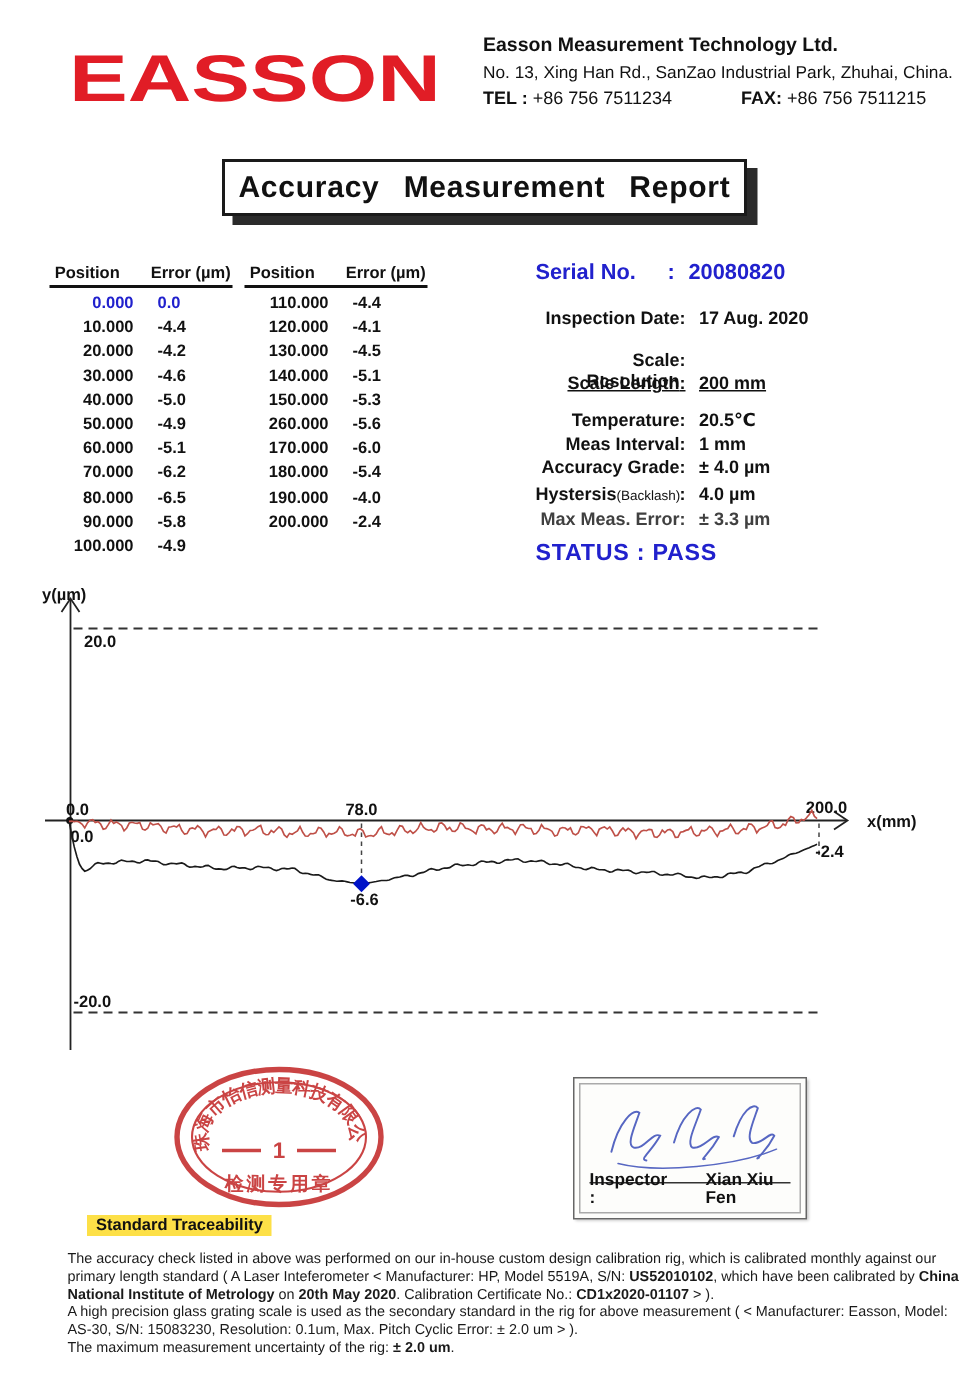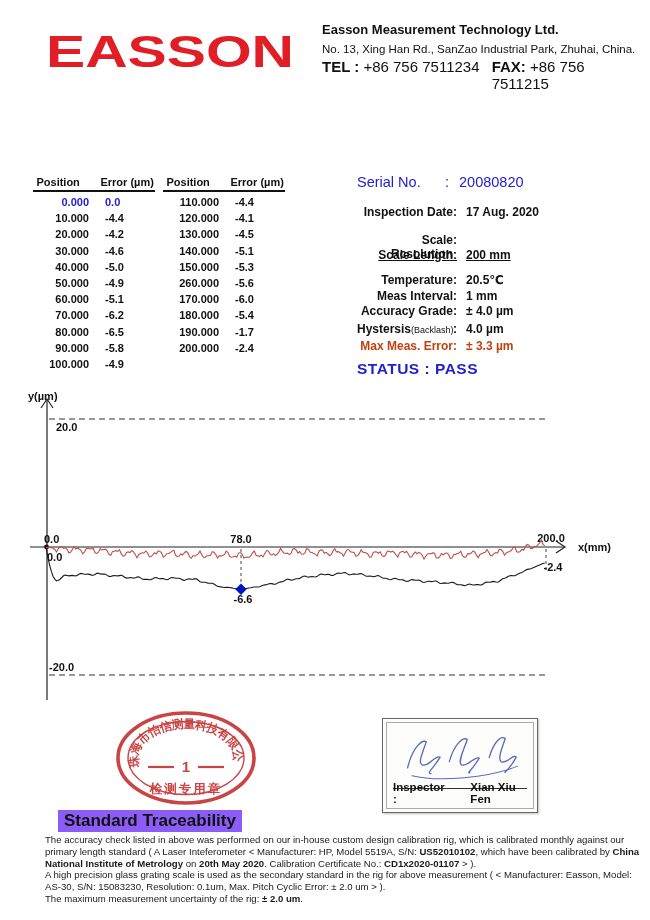--- a/index.html
+++ b/index.html
@@ -4,21 +4,21 @@
 <style>
   html,body{margin:0;padding:0;background:#fff;}
   #page{position:relative;width:650px;height:920px;background:#fff;overflow:hidden;
         font-family:"Liberation Sans","DejaVu Sans",sans-serif;color:#111;}
 
   
   #logo-svg{position:absolute;left:44px;top:26px;width:256px;height:50px;}
   #company{position:absolute;left:322px;top:22px;width:322px;}
   .company-name{font-size:13px;font-weight:bold;}
   .company-address{font-size:11.5px;margin-top:6px;}
-  .company-phones{font-size:15px;margin-top:3px;display:flex;}
+  .company-phones{font-size:12px;margin-top:3px;display:flex;}
   .tel-wrap{width:172px;}
   .phone-label{font-weight:bold;}
 
   
   #title-box{position:absolute;left:148px;top:106px;width:346px;height:34px;
              border:2px solid #1a1a1a;background:#fff;box-shadow:7px 6px 0 0 #2b2b2b;
              display:flex;align-items:center;justify-content:center;}
   #title-box span{font-size:20px;font-weight:bold;word-spacing:10px;letter-spacing:.5px;}
 
   
@@ -29,28 +29,28 @@
          padding-bottom:2px;margin-bottom:2px;gap:16px;}
   .mhead .pos{width:56px;text-align:center;}
   .mhead .err{width:62px;text-align:center;}
   .mrow{display:flex;font-size:11px;font-weight:bold;line-height:16.2px;}
   .mrow .pos{width:56px;text-align:right;}
   .mrow .err{width:50px;margin-left:16px;text-align:left;}
   .mrow.blue{color:#2121cd;}
 
   
   #info{position:absolute;left:357px;top:174px;width:288px;height:215px;}
-  #serial{position:absolute;top:0;left:0;font-size:14.5px;font-weight:normal;color:#2121cd;display:flex;}
+  #serial{position:absolute;top:0;left:0;font-size:14.5px;font-weight:bold;color:#2121cd;display:flex;}
   #serial .s-label{width:88px;}
   #serial .s-colon{width:14px;}
   .spec-row{position:absolute;left:0;display:flex;font-size:12px;font-weight:bold;}
   .spec-row .sl{width:96px;text-align:right;}
   .spec-row .sc{width:13px;}
   .spec-row .small{font-size:9px;font-weight:normal;align-self:flex-end;padding-bottom:1px;}
-  .spec-row.blue{color:#c2410c;}
+  .spec-row.blue{color:#404040;}
   #spec-rows .spec-row:nth-child(1){top:31px;}
   #spec-rows .spec-row:nth-child(2){top:59px;}
   #spec-rows .spec-row:nth-child(3){top:74px;text-decoration:underline;}
   #spec-rows .spec-row:nth-child(4){top:99px;}
   #spec-rows .spec-row:nth-child(5){top:115px;}
   #spec-rows .spec-row:nth-child(6){top:130px;}
   #spec-rows .spec-row:nth-child(7){top:148px;}
   #spec-rows .spec-row:nth-child(8){top:165px;}
   #status{position:absolute;top:186px;left:0;font-size:15.5px;font-weight:bold;color:#2121cd;letter-spacing:.5px;}
 
@@ -64,42 +64,45 @@
   
   #inspector-box{position:absolute;left:382px;top:718px;width:154px;height:93px;
                  border:1px solid #666;background:#fdfdfb;box-shadow:1px 1px 2px rgba(0,0,0,.25);}
   #inspector-inner{position:absolute;left:3px;top:3px;right:3px;bottom:3px;border:1px solid #aaa;}
   #signature-svg{position:absolute;left:10px;top:6px;width:130px;height:52px;}
   #inspector-line{position:absolute;left:6px;right:6px;bottom:19px;border-top:1.5px solid #333;}
   #inspector-label{position:absolute;left:6px;bottom:3px;font-size:11.5px;font-weight:bold;display:flex;}
   #inspector-label .n{margin-left:24px;}
 
   
-  #trace-heading{position:absolute;left:58px;top:810px;background:#8b5cf6;
-                 font-size:17px;font-weight:bold;padding:1px 6px;}
+  #trace-heading{position:absolute;left:58px;top:810px;background:#fde047;
+                 font-size:11px;font-weight:bold;padding:1px 6px;}
   #trace-para{position:absolute;left:45px;top:834px;width:600px;font-size:9.6px;
               line-height:11.8px;color:#1a1a1a;}
 </style>
 </head>
 <body>
 
 <div id="page">
 
   <svg id="logo-svg" viewBox="0 0 256 50">
     <text x="2" y="41" textLength="248" lengthAdjust="spacingAndGlyphs" font-size="44" font-weight="bold" fill="#e11d26">EASSON</text>
   </svg>
   <div id="company">
     <div class="company-name">Easson Measurement Technology Ltd.</div>
     <div class="company-address">No. 13, Xing Han Rd., SanZao Industrial Park, Zhuhai, China.</div>
     <div class="company-phones">
       <span class="tel-wrap"><span class="phone-label">TEL :</span> <span>+86 756 7511234</span></span>
       <span><span class="phone-label">FAX:</span> <span>+86 756 7511215</span></span>
     </div>
   </div>
 
+  <div id="title-box">
+    <span>Accuracy Measurement Report</span>
+  </div>
 
   <div class="mtable" id="mtable-1">
     <div class="mhead">
       <span class="pos">Position</span>
       <span class="err">Error (µm)</span>
     </div>
     <div id="mbody-1">
         <div class="mrow blue">
           <span class="pos">0.000</span>
           <span class="err">0.0</span>
@@ -179,21 +182,21 @@
         <div class="mrow">
           <span class="pos">170.000</span>
           <span class="err">-6.0</span>
         </div>
         <div class="mrow">
           <span class="pos">180.000</span>
           <span class="err">-5.4</span>
         </div>
         <div class="mrow">
           <span class="pos">190.000</span>
-          <span class="err">-1.7</span>
+          <span class="err">-4.0</span>
         </div>
         <div class="mrow">
           <span class="pos">200.000</span>
           <span class="err">-2.4</span>
         </div>
       </div>
   </div>
 
   <div id="info">
     <div id="serial">

